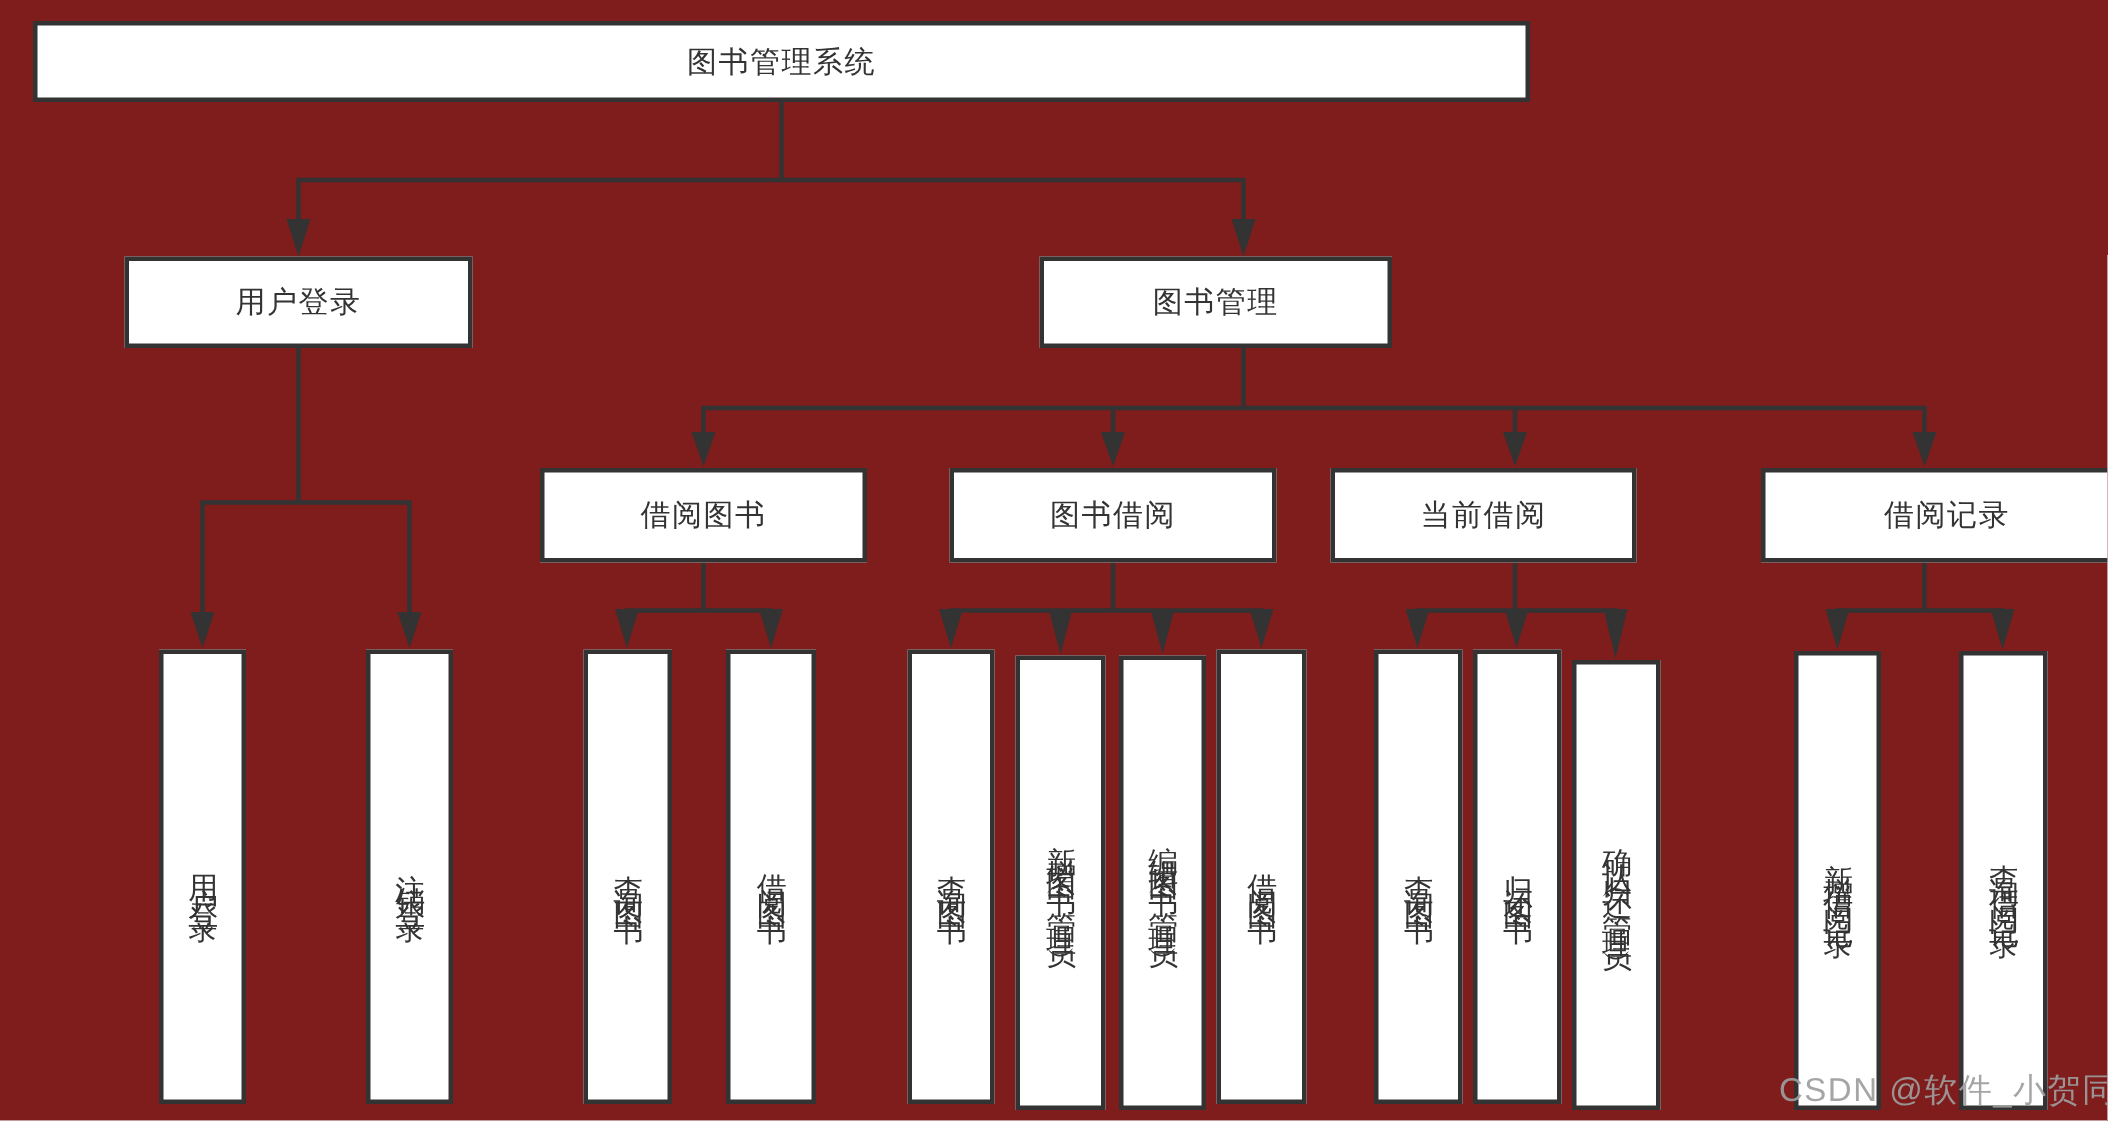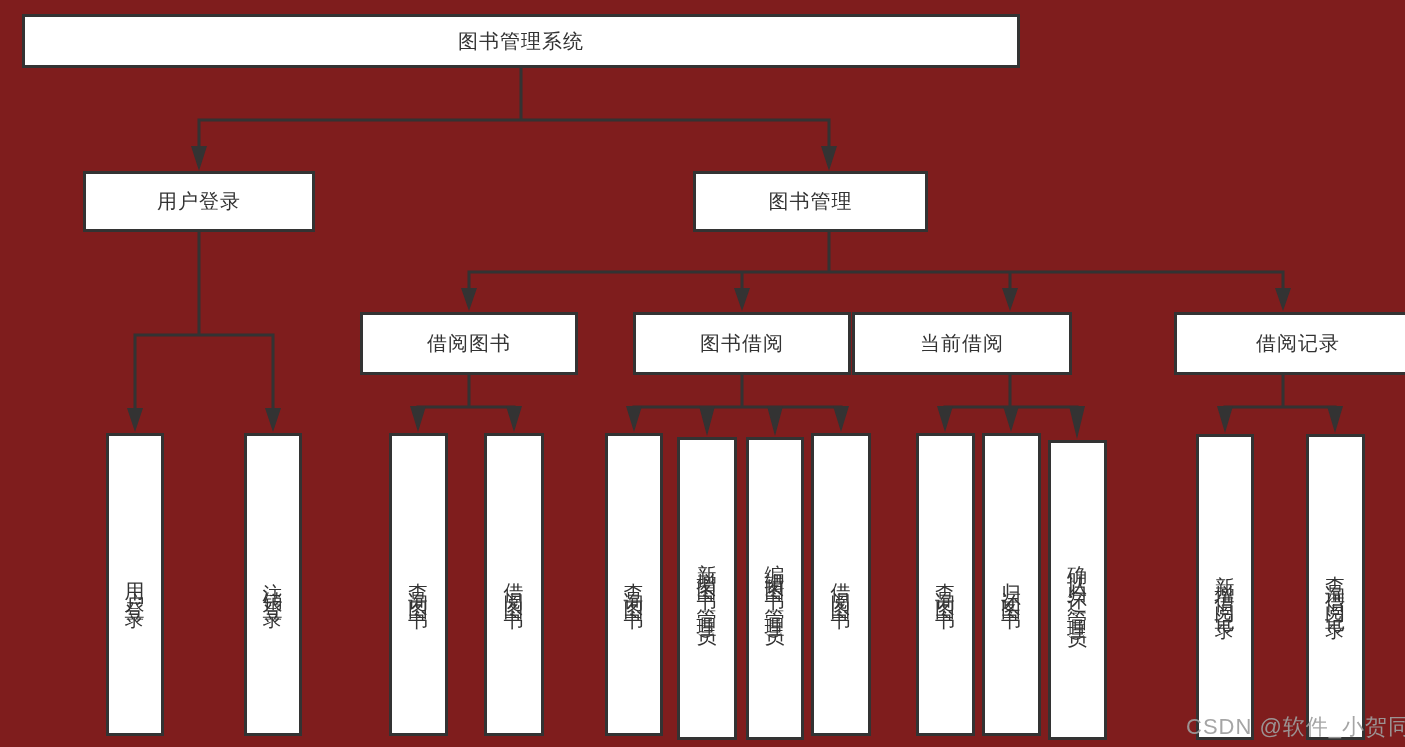--- a/index.html
+++ b/index.html
@@ -118,21 +118,21 @@
   <div class="box h" style="left:693px;top:171px;width:235px;height:61px">
     <span>图书管理</span>
   </div>
 
   <div class="box h" style="left:360px;top:312px;width:218px;height:63px">
     <span>借阅图书</span>
   </div>
   <div class="box h" style="left:633px;top:312px;width:218px;height:63px">
     <span>图书借阅</span>
   </div>
-  <div class="box h" style="left:852px;top:312px;width:220px;height:63px">
+  <div class="box h" style="left:887px;top:312px;width:204px;height:63px">
     <span>当前借阅</span>
   </div>
   <div class="box h" style="left:1174px;top:312px;width:248px;height:63px">
     <span>借阅记录</span>
   </div>
 
   <div class="box v" style="left:106px;top:433px;width:58px;height:303px">
     <span>用户登录</span>
   </div>
   <div class="box v" style="left:244px;top:433px;width:58px;height:303px">

